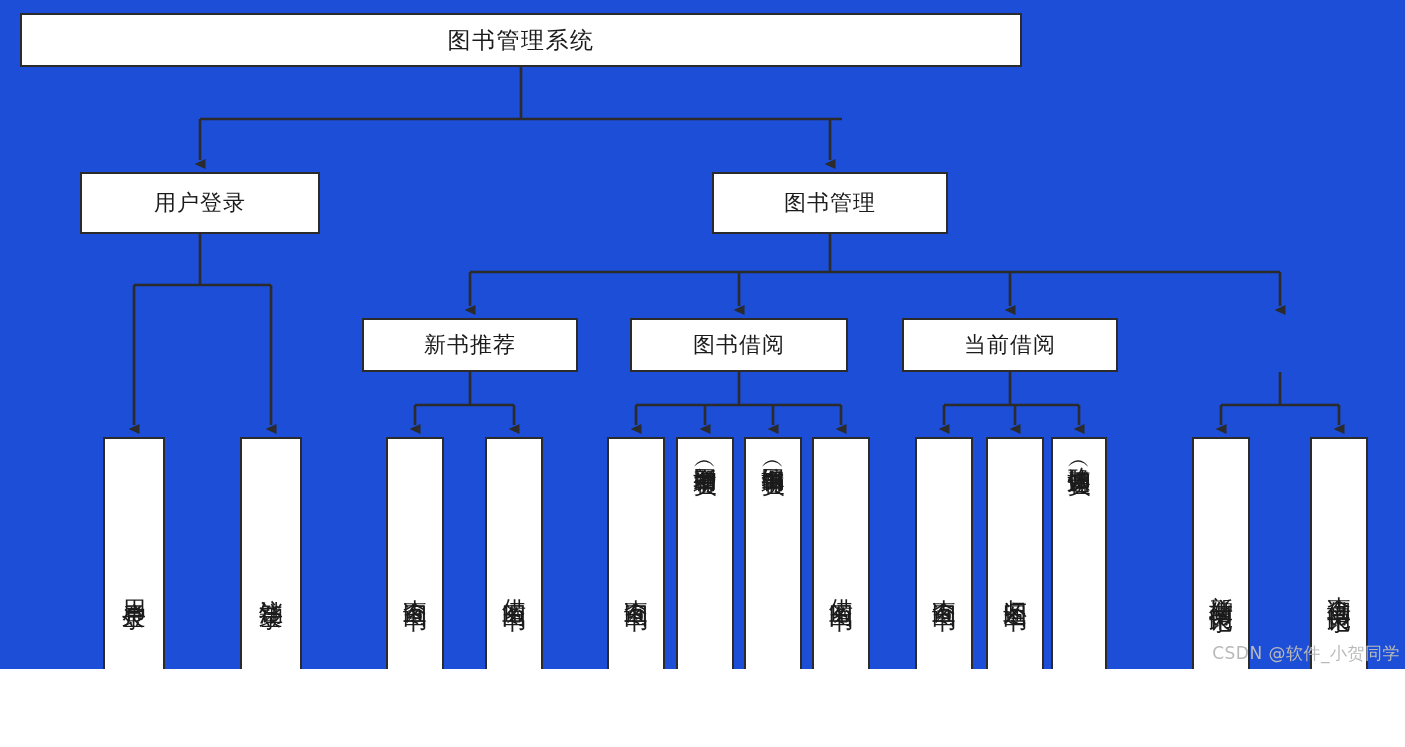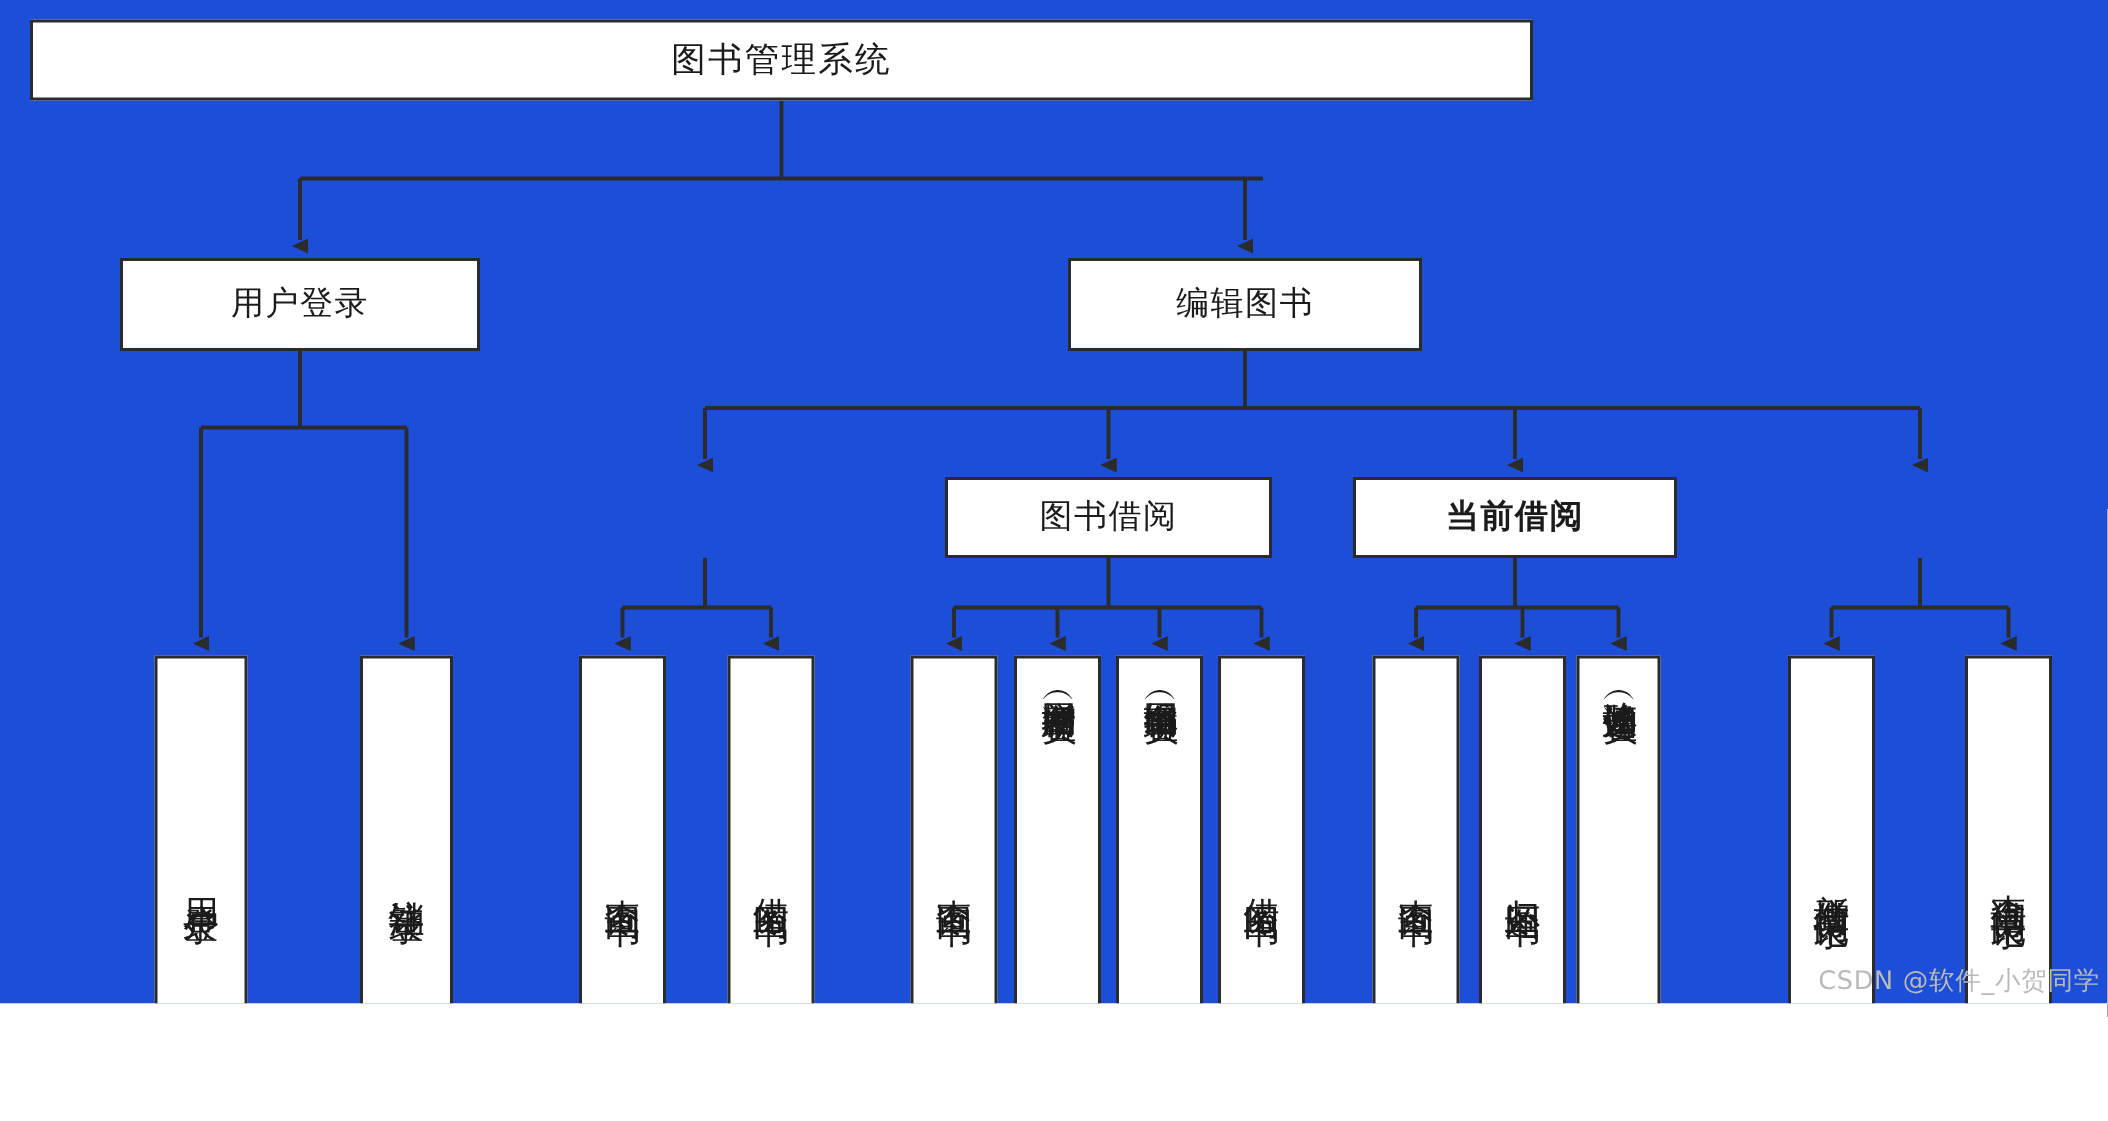--- a/index.html
+++ b/index.html
@@ -133,28 +133,31 @@
   </svg>
 
   <div class="node horiz root" style="left: 20px; top: 13px; width: 1002px; height: 54px; border-color: rgb(43, 43, 43); background: rgb(255, 255, 255);">
     <span class="node-label" style="color: rgb(27, 27, 27);">图书管理系统</span>
   </div>
 
   <div class="node horiz" style="left: 80px; top: 172px; width: 240px; height: 62px; border-color: rgb(43, 43, 43); background: rgb(255, 255, 255);">
     <span class="node-label" style="color: rgb(27, 27, 27);">用户登录</span>
   </div>
   <div class="node horiz" style="left: 712px; top: 172px; width: 236px; height: 62px; border-color: rgb(43, 43, 43); background: rgb(255, 255, 255);">
-    <span class="node-label" style="color: rgb(27, 27, 27);">编辑图书</span>
+    <span class="node-label" style="color: rgb(27, 27, 27);">图书管理</span>
   </div>
 
+  <div class="node horiz" style="left: 362px; top: 318px; width: 216px; height: 54px; border-color: rgb(43, 43, 43); background: rgb(255, 255, 255);">
+    <span class="node-label" style="color: rgb(27, 27, 27);">新书推荐</span>
+  </div>
   <div class="node horiz" style="left: 630px; top: 318px; width: 218px; height: 54px; border-color: rgb(43, 43, 43); background: rgb(255, 255, 255); text-align: right;">
     <span class="node-label" style="color: rgb(27, 27, 27);">图书借阅</span>
   </div>
   <div class="node horiz" style="left: 902px; top: 318px; width: 216px; height: 54px; border-color: rgb(43, 43, 43); background: rgb(255, 255, 255);">
-    <span class="node-label" style="color: rgb(27, 27, 27); font-weight: bold;">当前借阅</span>
+    <span class="node-label" style="color: rgb(27, 27, 27);">当前借阅</span>
   </div>
 
   <div class="node vert centered" style="left: 103px; top: 437px; width: 62px; height: 298px; border-color: rgb(43, 43, 43); background: rgb(255, 255, 255);">
     <span class="node-label" style="color: rgb(27, 27, 27);">用户登录</span>
   </div>
   <div class="node vert centered" style="left: 240px; top: 437px; width: 62px; height: 298px; border-color: rgb(43, 43, 43); background: rgb(255, 255, 255);">
     <span class="node-label" style="color: rgb(27, 27, 27);">注销登录</span>
   </div>
   <div class="node vert centered" style="left: 386px; top: 437px; width: 58px; height: 298px; border-color: rgb(43, 43, 43); background: rgb(255, 255, 255);">
     <span class="node-label" style="color: rgb(27, 27, 27);">查询图书</span>

